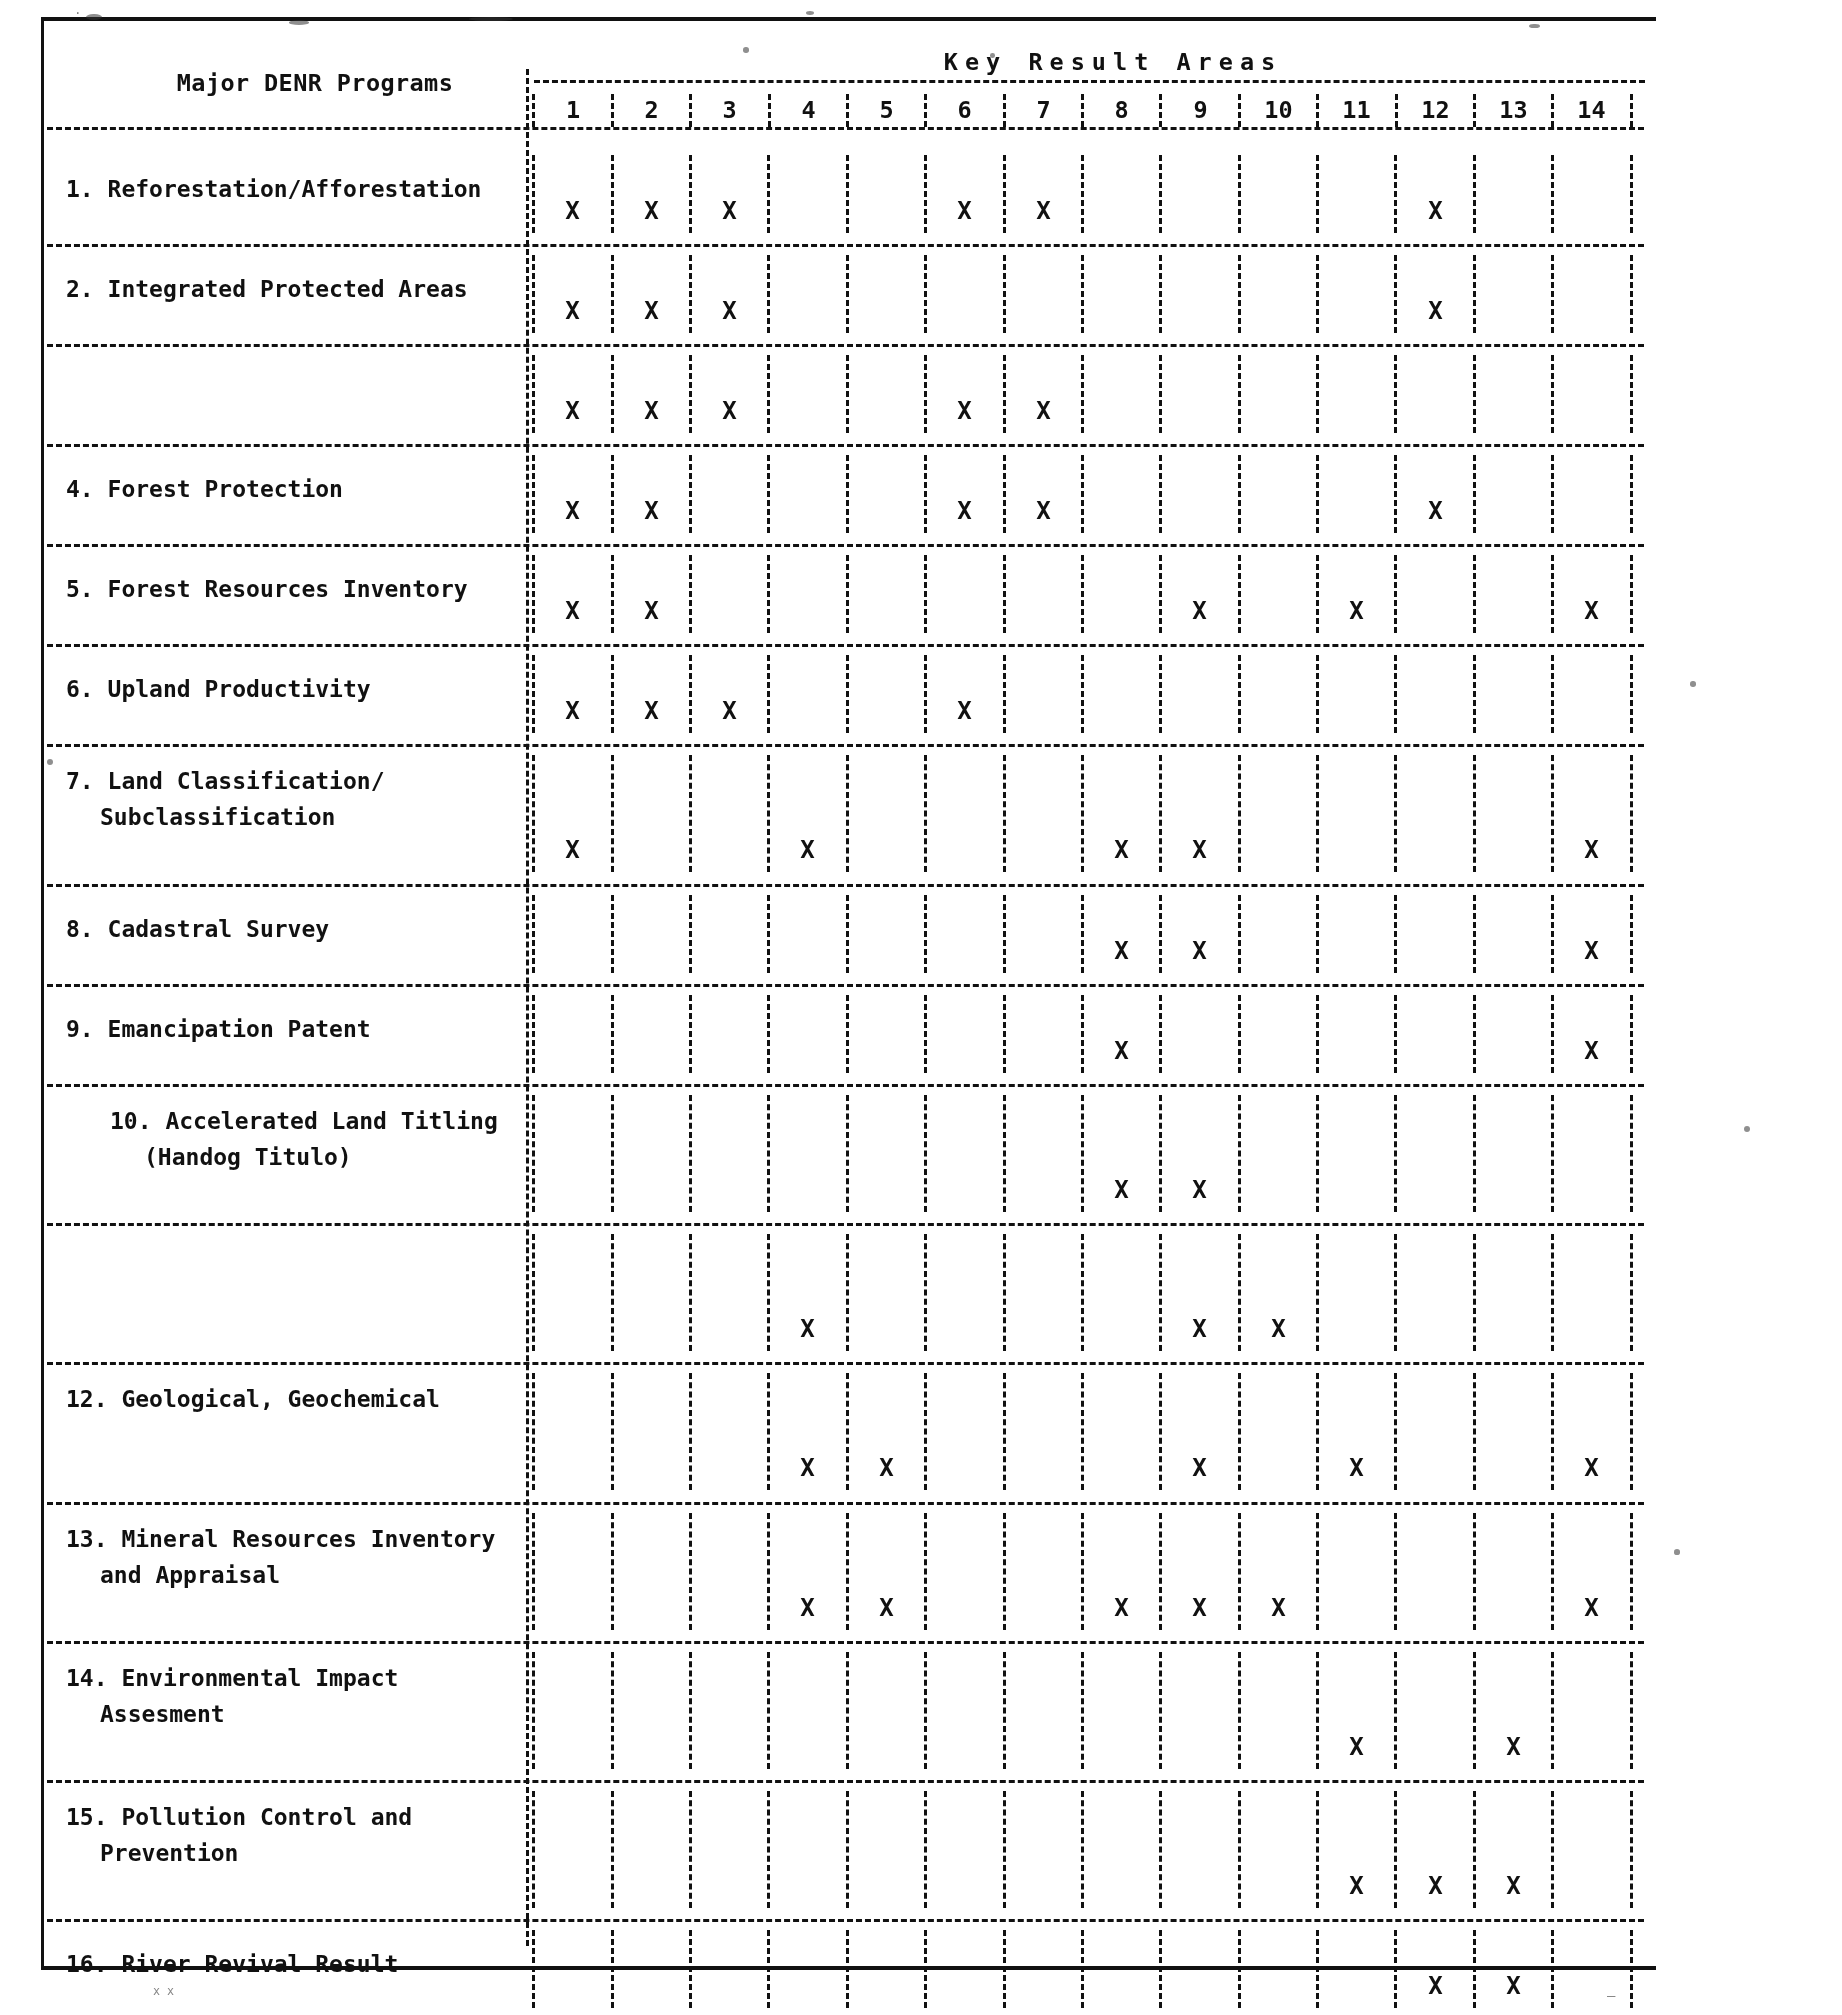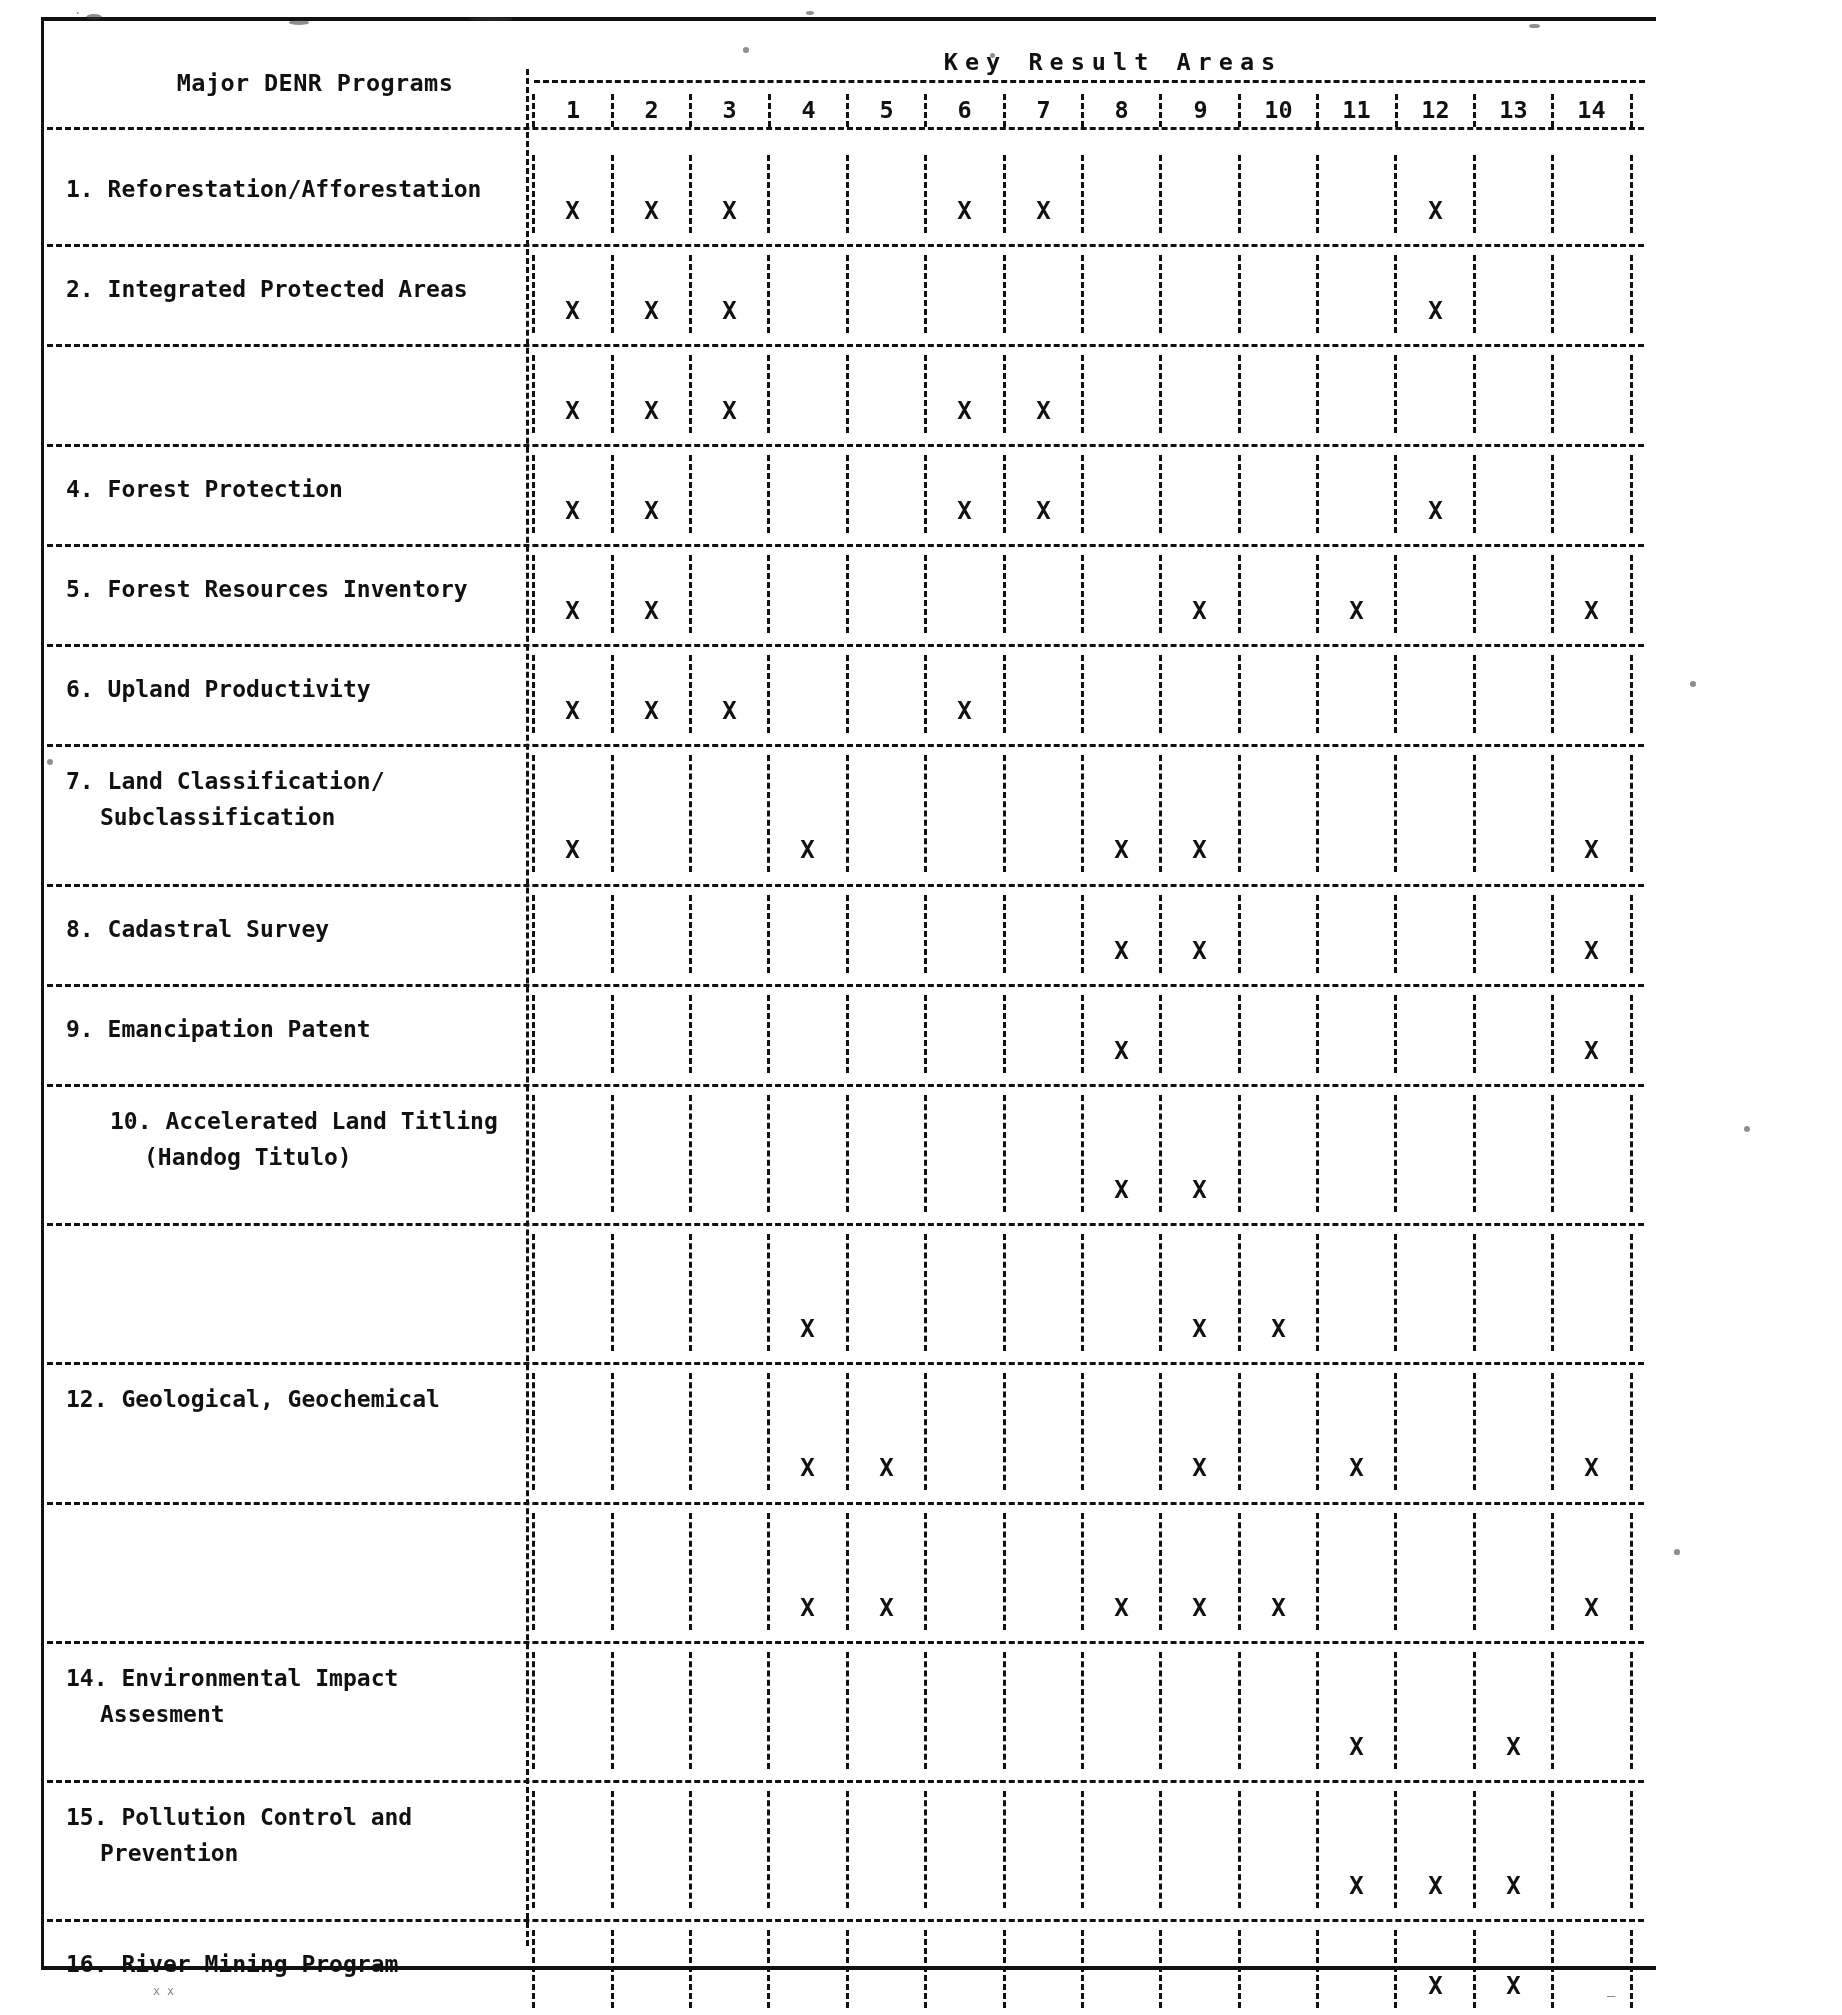--- a/index.html
+++ b/index.html
@@ -499,20 +499,21 @@
           <div class="coltick" style="left: 1510px; top: 11px; height: 117px;"></div>
           <div class="coltick" style="left: 1589px; top: 11px; height: 117px;"></div>
           <div class="mark" style="left: 747px; top: 91px;">X</div>
           <div class="mark" style="left: 826px; top: 91px;">X</div>
           <div class="mark" style="left: 1139px; top: 91px;">X</div>
           <div class="mark" style="left: 1296px; top: 91px;">X</div>
           <div class="mark" style="left: 1531px; top: 91px;">X</div>
         </div>
         <div class="row-sep" style="top: 1485px;"></div>
         <div class="row" style="top: 1485px; height: 139px;">
+          <div class="row-label" style="top: 19px;"><span>13.</span> <span>Mineral Resources Inventory</span><span class="l2">and Appraisal</span></div>
           <div class="coltick" style="left: 491px; top: 11px; height: 117px;"></div>
           <div class="coltick" style="left: 570px; top: 11px; height: 117px;"></div>
           <div class="coltick" style="left: 648px; top: 11px; height: 117px;"></div>
           <div class="coltick" style="left: 726px; top: 11px; height: 117px;"></div>
           <div class="coltick" style="left: 805px; top: 11px; height: 117px;"></div>
           <div class="coltick" style="left: 883px; top: 11px; height: 117px;"></div>
           <div class="coltick" style="left: 962px; top: 11px; height: 117px;"></div>
           <div class="coltick" style="left: 1040px; top: 11px; height: 117px;"></div>
           <div class="coltick" style="left: 1118px; top: 11px; height: 117px;"></div>
           <div class="coltick" style="left: 1197px; top: 11px; height: 117px;"></div>
@@ -566,21 +567,21 @@
           <div class="coltick" style="left: 1353px; top: 11px; height: 117px;"></div>
           <div class="coltick" style="left: 1432px; top: 11px; height: 117px;"></div>
           <div class="coltick" style="left: 1510px; top: 11px; height: 117px;"></div>
           <div class="coltick" style="left: 1589px; top: 11px; height: 117px;"></div>
           <div class="mark" style="left: 1296px; top: 91px;">X</div>
           <div class="mark" style="left: 1375px; top: 91px;">X</div>
           <div class="mark" style="left: 1453px; top: 91px;">X</div>
         </div>
         <div class="row-sep" style="top: 1902px;"></div>
         <div class="row" style="top: 1902px; height: 100px;">
-          <div class="row-label" style="top: 26.6px;"><span>16.</span> <span>River Mining Program</span></div>
+          <div class="row-label" style="top: 26.6px;"><span>16.</span> <span>River Revival Result</span></div>
           <div class="coltick" style="left: 491px; top: 11px; height: 78px;"></div>
           <div class="coltick" style="left: 570px; top: 11px; height: 78px;"></div>
           <div class="coltick" style="left: 648px; top: 11px; height: 78px;"></div>
           <div class="coltick" style="left: 726px; top: 11px; height: 78px;"></div>
           <div class="coltick" style="left: 805px; top: 11px; height: 78px;"></div>
           <div class="coltick" style="left: 883px; top: 11px; height: 78px;"></div>
           <div class="coltick" style="left: 962px; top: 11px; height: 78px;"></div>
           <div class="coltick" style="left: 1040px; top: 11px; height: 78px;"></div>
           <div class="coltick" style="left: 1118px; top: 11px; height: 78px;"></div>
           <div class="coltick" style="left: 1197px; top: 11px; height: 78px;"></div>

